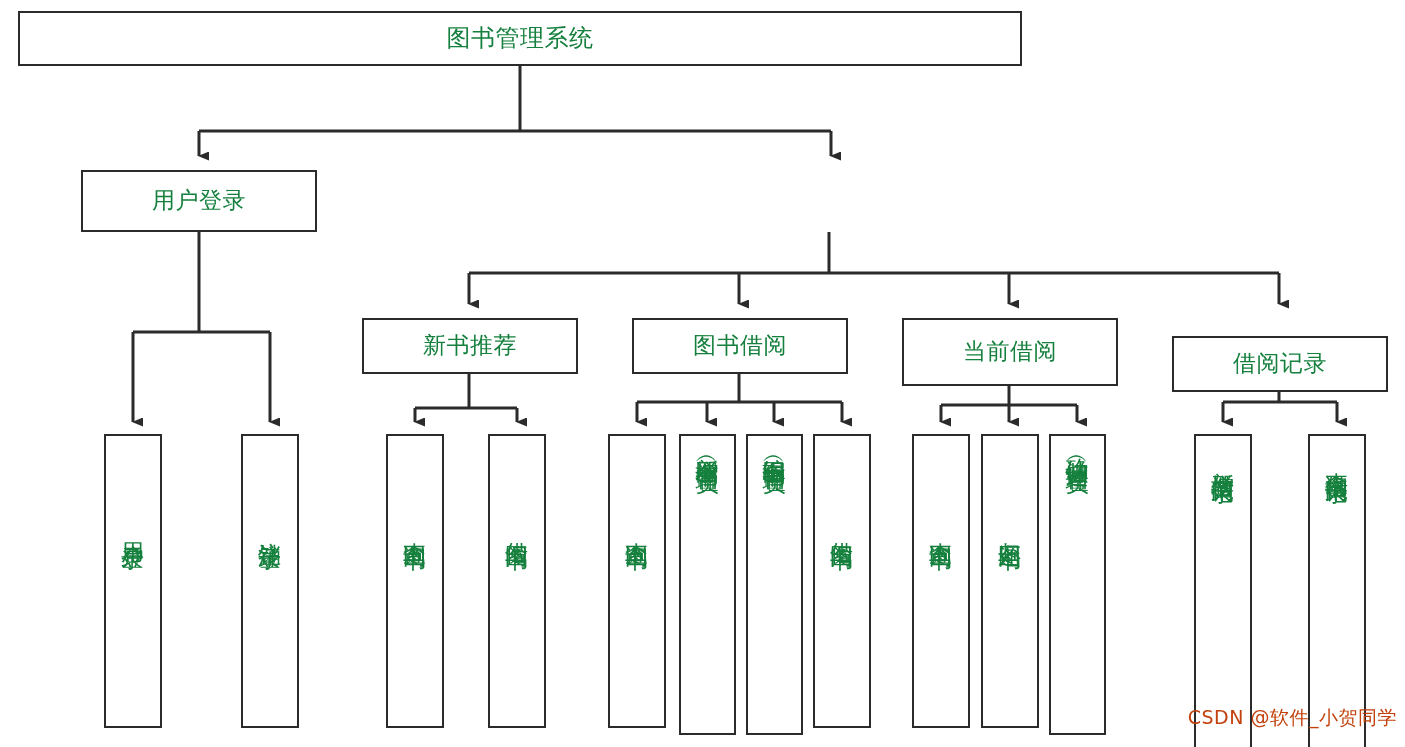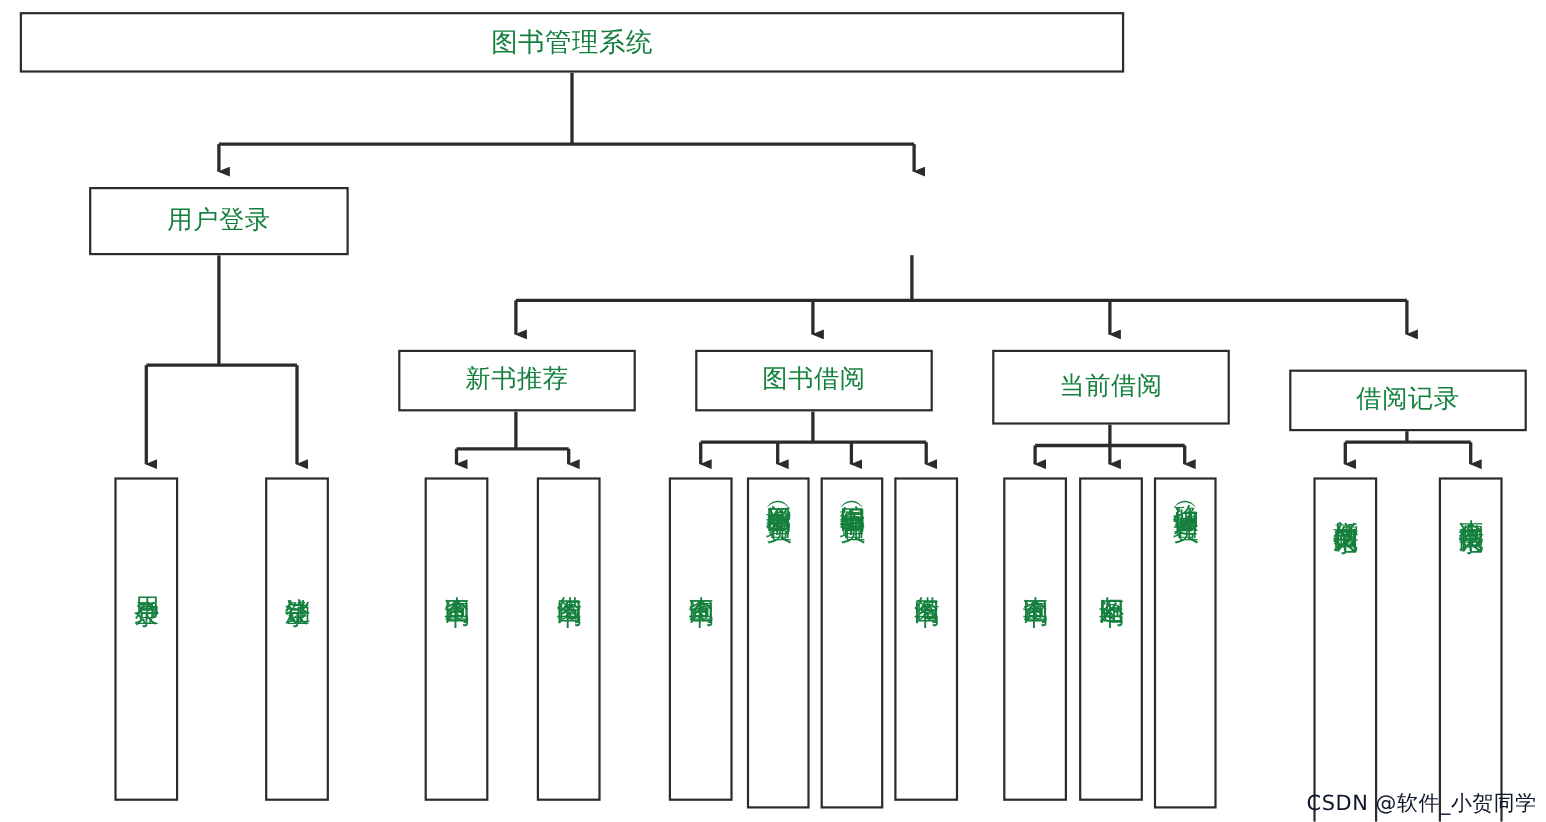--- a/index.html
+++ b/index.html
@@ -70,23 +70,23 @@
   }
   .node.vert.pad-small {
     padding-top: 18px;
   }
   .node.vert.pad-tiny {
     padding-top: 4px;
   }
   #watermark {
     position: absolute;
     right: 8px;
-    bottom: 4px;
+    bottom: 16px;
     font-size: 19px;
-    color: #0f172a;
+    color: #c2410c;
     letter-spacing: 0.5px;
     white-space: nowrap;
     font-family: "DejaVu Sans", "Liberation Sans", sans-serif;
   }
 </style>
 </head>
 <body>
 
 <div id="diagram-canvas">
 

